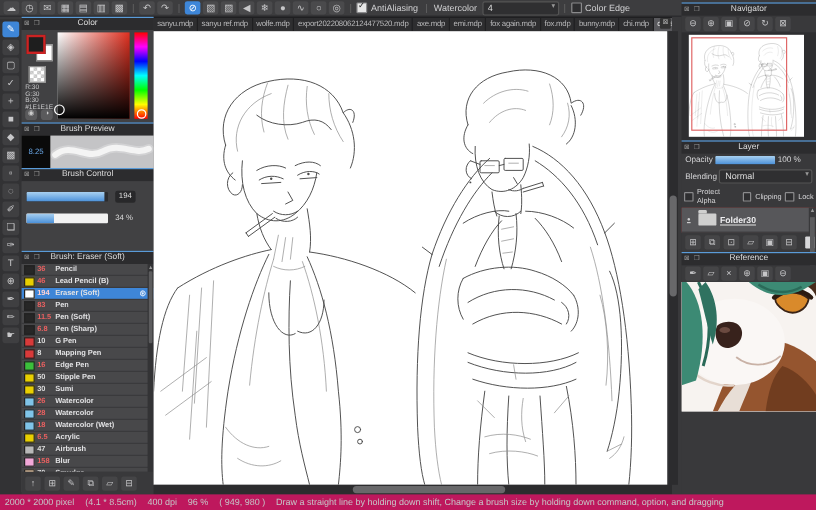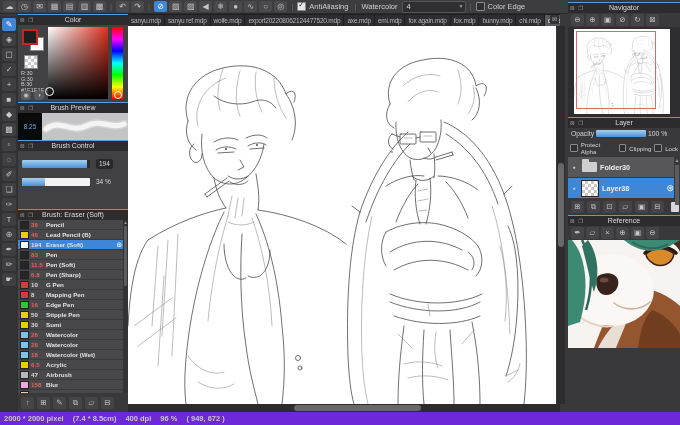--- a/index.html
+++ b/index.html
@@ -83,37 +83,37 @@
   #nav-thumb{position:relative;height:90px;background:#2e2e30;}
   #nav-canvas{position:absolute;left:6px;top:2px;width:96px;height:85px;background:#fff;overflow:hidden;}
   #nav-rect{position:absolute;left:8px;top:4px;width:78px;height:76px;border:1.5px solid #e06868;}
   
   .lp-row{display:flex;align-items:center;padding:2px 3px;gap:2px;}
   .lp-label{font-size:6.8px;color:#d6d6d8;}
   #opacity-track{width:50px;height:7px;background:#2c2c2e;position:relative;overflow:hidden;border-radius:1px;}
   #blend-dd{width:62px;}
   .lp-checks{display:flex;gap:3px;padding:2px 2px;font-size:6.1px;color:#d6d6d8;align-items:center;}
   .cbox.sm{width:6px;height:6px;}
-  #layer-list{position:relative;background:#7f1d1d;}
+  #layer-list{position:relative;background:#7f1d1d;text-decoration:underline;}
   .layer-row{height:20px;display:flex;align-items:center;background:#57575a;border-bottom:1px solid #3a3a3c;gap:3px;padding:0 2px;position:relative;width:106px;}
   .layer-row.sel{background:#3e86d8;}
   .eye-dot{width:8px;text-align:center;color:#cfcfd1;font-size:5px;}
   .l-thumb{width:16px;height:15px;border:1px solid #2a2a2a;flex:0 0 auto;position:relative;overflow:hidden;}
   .l-folder{width:15px;height:10px;background:#cfcfcf;border-radius:1px;position:relative;margin-left:1px;}
   .l-folder::before{content:"";position:absolute;left:0;top:-3px;width:7px;height:3px;background:#cfcfcf;border-radius:1px 1px 0 0;}
   .l-name{font-size:7.2px;font-weight:bold;color:#efeff1;}
   .l-gear{position:absolute;right:4px;color:#fff;font-size:9px;}
   #layer-scroll{position:absolute;right:0;top:0;bottom:0;width:6px;background:#39393b;color:#999;font-size:5px;text-align:center;}
   #layer-scroll .thumb{position:absolute;left:1px;top:8px;width:4px;height:40px;background:#5c5c5e;}
   #layer-footer{display:flex;align-items:center;gap:3px;padding:2px 0 2px 3px;background:#39393b;}
   .lite-btn{width:8px;height:10px;background:#d8d8da;border-radius:1px;margin-left:4px;}
   
   #ref-img{position:relative;height:108px;overflow:hidden;background:#f7f3f0;}
   
-  #status-bar{position:absolute;left:0;top:412px;width:680px;height:13px;background:#6d28d9;display:flex;align-items:center;gap:9px;padding-left:4px;box-sizing:border-box;font-size:7.5px;color:#c6c6c8;white-space:nowrap;overflow:hidden;font-weight:bold;}
+  #status-bar{position:absolute;left:0;top:412px;width:680px;height:13px;background:#be185d;display:flex;align-items:center;gap:9px;padding-left:4px;box-sizing:border-box;font-size:7.5px;color:#c6c6c8;white-space:nowrap;overflow:hidden;}
 </style>
 </head>
 <body>
 
 <div id="app">
 
   <div id="toolbar">
     <span style="display:flex;gap:2px;">
         <span class="tb-icon">☁</span>
         <span class="tb-icon">◷</span>
@@ -485,39 +485,37 @@
       <span class="ph-icons"><span>⊠</span> <span>❐</span></span>
       <span>Layer</span>
     </div>
     <div class="lp-row">
       <span class="lp-label">Opacity</span>
       <div id="opacity-track">
           <div class="slider-fill" id="layer-opa-fill" style="width: 100%;"></div>
         </div>
       <span class="lp-label">100 %</span>
     </div>
+    <div class="lp-row">
+      <span class="lp-label">Blending</span>
+      <span class="dd" id="blend-dd"><span>Normal</span></span>
+    </div>
     <div class="lp-checks">
       <span class="cbox sm"></span>
         <span>Protect Alpha</span>
       <span class="cbox sm"></span>
         <span>Clipping</span>
       <span class="cbox sm"></span>
         <span>Lock</span>
     </div>
     <div id="layer-list">
       <div class="layer-row">
           <span class="eye-dot">●</span>
           <span class="l-folder"></span>
           <span class="l-name">Folder30</span>
-        </div>
-        <div class="layer-row sel">
-          <span class="eye-dot">●</span>
-          <span class="l-thumb checker"></span>
-          <span class="l-name">Layer38</span>
-          <span class="l-gear">⊛</span>
         </div>
         <div id="layer-scroll">▲<span class="thumb"></span></div>
     </div>
     <div id="layer-footer">
         <div class="mini-btn">⊞</div>
         <div class="mini-btn">⧉</div>
         <div class="mini-btn">⊡</div>
         <div class="mini-btn">▱</div>
         <div class="mini-btn">▣</div>
         <div class="mini-btn">⊟</div>
@@ -554,19 +552,20 @@
         <path d="M14,0 C24,18 26,44 18,70" stroke="#2a6a58" stroke-width="2.5" fill="none"></path>
         <path d="M20,0 C30,14 32,34 26,52 C22,40 18,20 14,6 Z" fill="#2f7260"></path>
         <path d="M56,0 C70,12 86,14 102,6 L112,0 Z" fill="#3c8a74"></path>
         <path d="M64,2 C76,10 90,10 100,4" stroke="#2a6a58" stroke-width="2" fill="none"></path>
       </svg>
     </div>
   </div>
 
   <div id="status-bar">
     <span>2000 * 2000 pixel</span>
-    <span>(7.4 * 8.5cm)</span>
+    <span>(4.1 * 8.5cm)</span>
     <span>400 dpi</span>
     <span>96 %</span>
-    <span>( 949, 672 )</span>
+    <span>( 949, 980 )</span>
+    <span>Draw a straight line by holding down shift, Change a brush size by holding down command, option, and dragging</span>
   </div>
 
 </div>
 
 </body></html>

